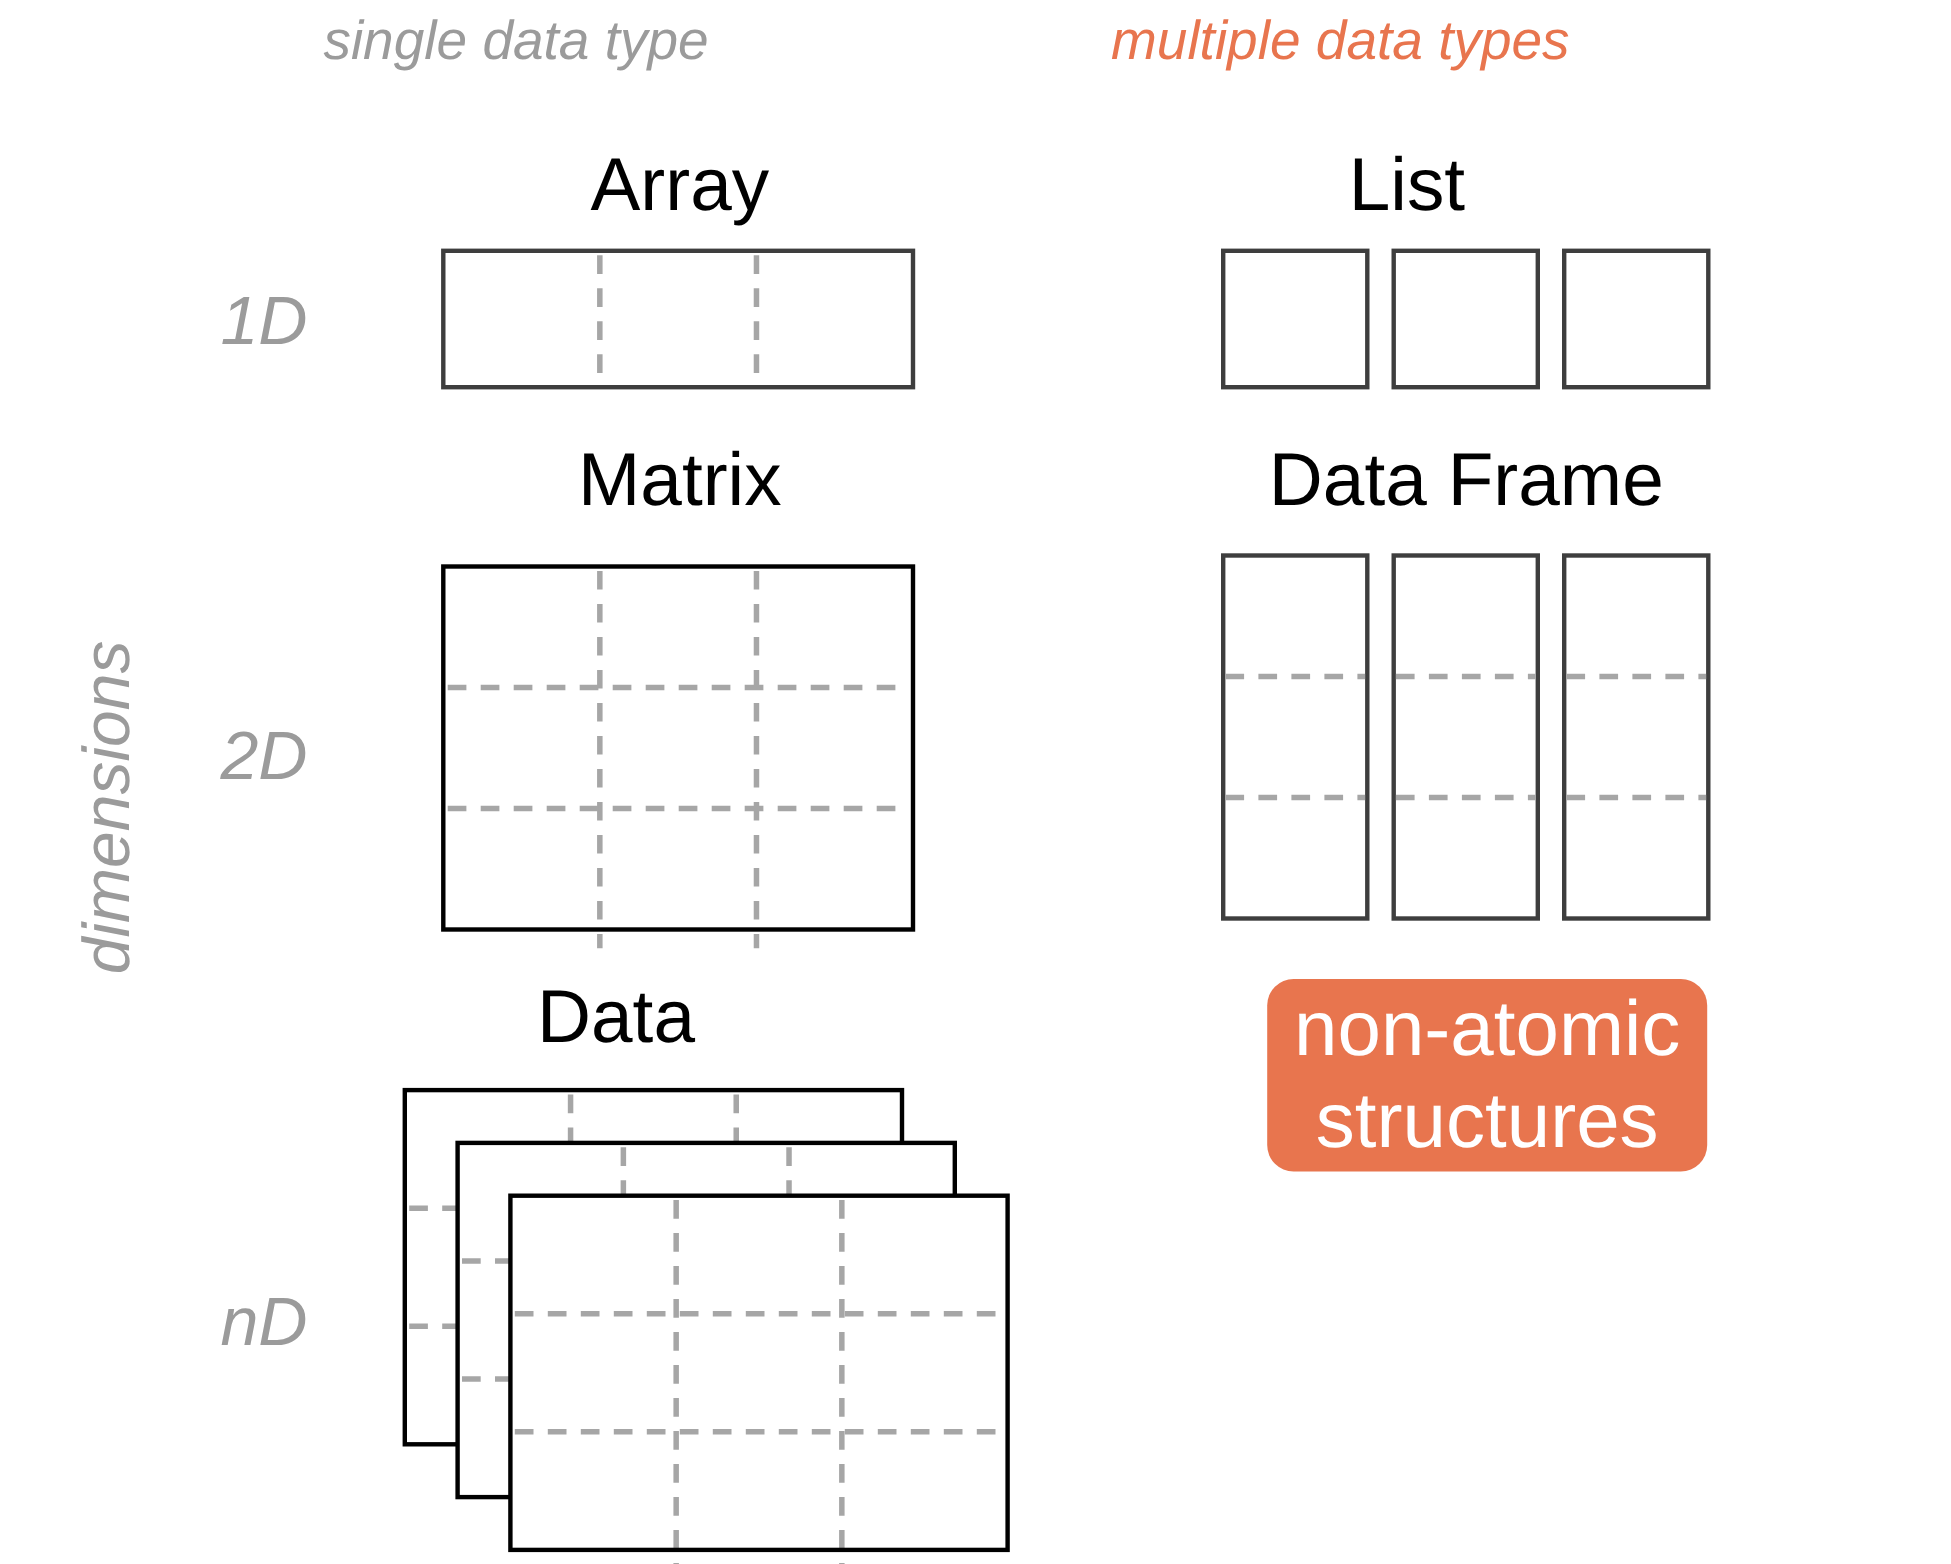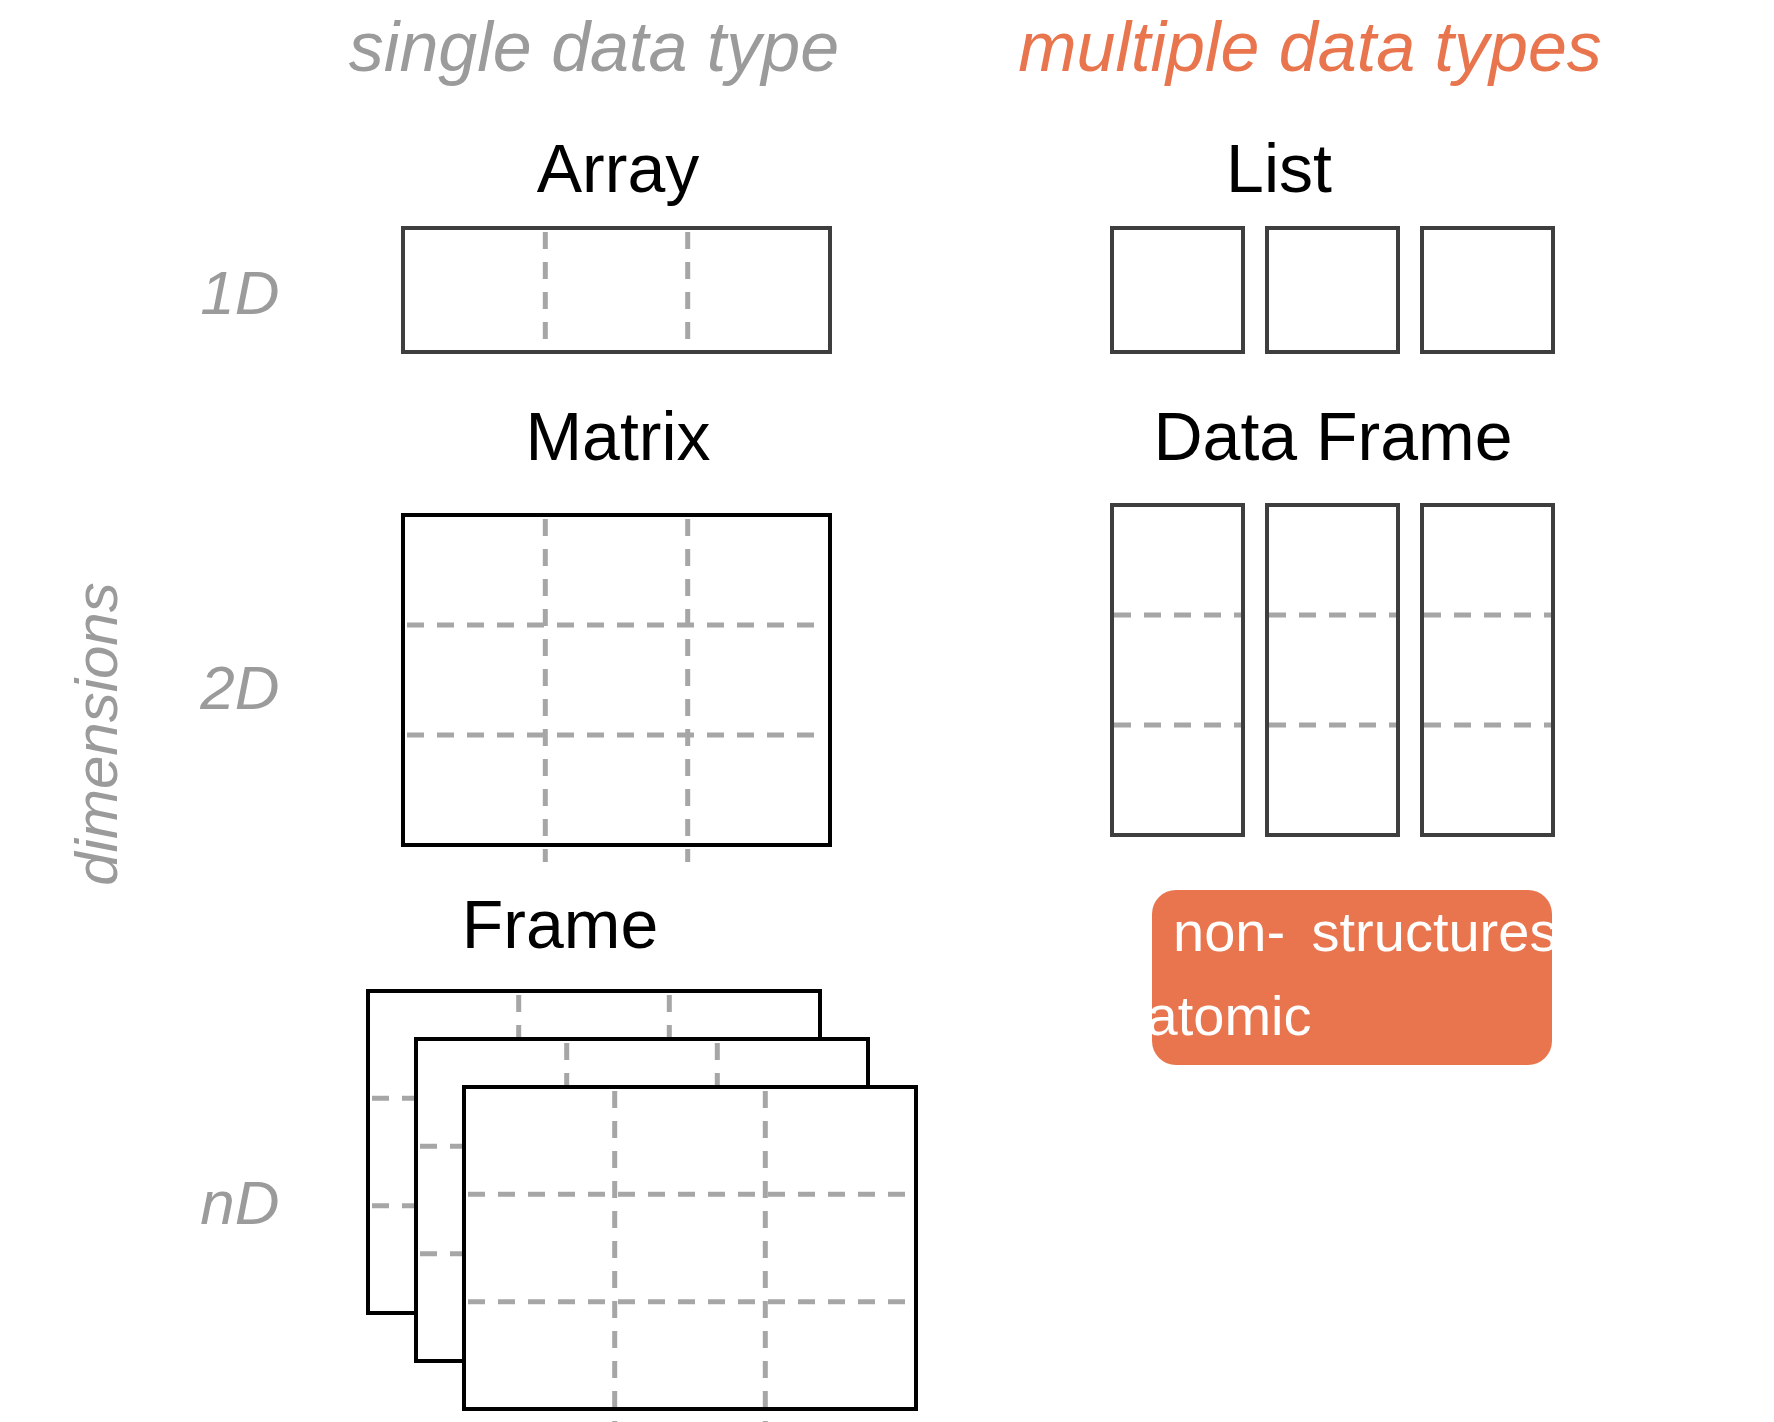--- a/index.html
+++ b/index.html
@@ -16,23 +16,23 @@
   body { font-family: "Liberation Sans", "DejaVu Sans", sans-serif; }
   .canvas {
     position: relative;
     width: 1774px;
     height: 1422px;
     background: var(--background);
     overflow: hidden;
   }
   .abs { position: absolute; }
   .col-header {
-    font-size: 70px;
+    font-size: 50px;
     font-style: italic;
-    text-align: center;
+    text-align: left;
     line-height: 1;
     white-space: nowrap;
   }
   .col-header.single { color: var(--gray-text); }
   .col-header.multiple { color: var(--accent-orange); }
   .shape-label {
     font-size: 68px;
     color: var(--black-ink);
     text-align: center;
     line-height: 1;
@@ -52,24 +52,25 @@
     color: var(--gray-text);
     text-align: center;
     line-height: 70px;
     height: 70px;
     transform: rotate(-90deg);
   }
   .badge {
     background: var(--accent-orange);
     border-radius: 24px;
     color: var(--badge-text);
-    font-size: 56px;
+    font-size: 71px;
     line-height: 84px;
     text-align: center;
     display: flex;
+    flex-direction: column;
     justify-content: center;
   }
   svg .fill-white { fill:#fff; stroke:none; }
   svg .box-dark  { fill:#fff; stroke: var(--dark-border); stroke-width:4px; }
   svg .box-black-open { fill:none; stroke: var(--black-ink); stroke-width:4px; }
   svg .dash { stroke: var(--dash-gray); stroke-width:5px; stroke-dasharray:17 13; fill:none; stroke-linecap:butt; }
 </style>
 </head>
 <body>
 
@@ -124,21 +125,21 @@
       <line x1="317" y1="115" x2="444" y2="115"></line>
       <line x1="317" y1="225" x2="444" y2="225"></line>
     </g>
   </svg>
 
   <div class="abs badge" style="left:1152px; top:890px; width:400px; height:175px;">
     <div>non-atomic</div>
     <div>structures</div>
   </div>
 
-  <div class="abs shape-label" style="left:330px; top:890px; width:460px;">Frame</div>
+  <div class="abs shape-label" style="left:330px; top:890px; width:460px;">Data</div>
   <svg class="abs" style="left:362px; top:984px;" width="562" height="438">
 
     <g>
       <rect class="fill-white" x="6" y="7" width="452" height="322"></rect>
       <g class="dash">
         <line x1="156.7" y1="11" x2="156.7" y2="327"></line>
         <line x1="307.3" y1="11" x2="307.3" y2="327"></line>
         <line x1="10" y1="114.3" x2="454" y2="114.3"></line>
         <line x1="10" y1="221.7" x2="454" y2="221.7"></line>
       </g>

